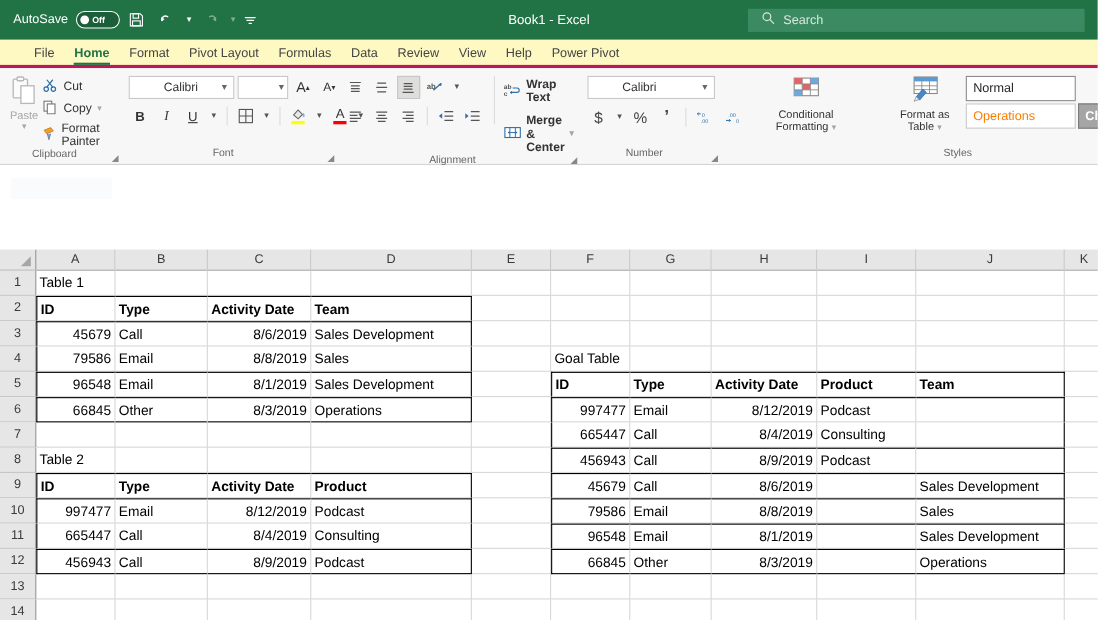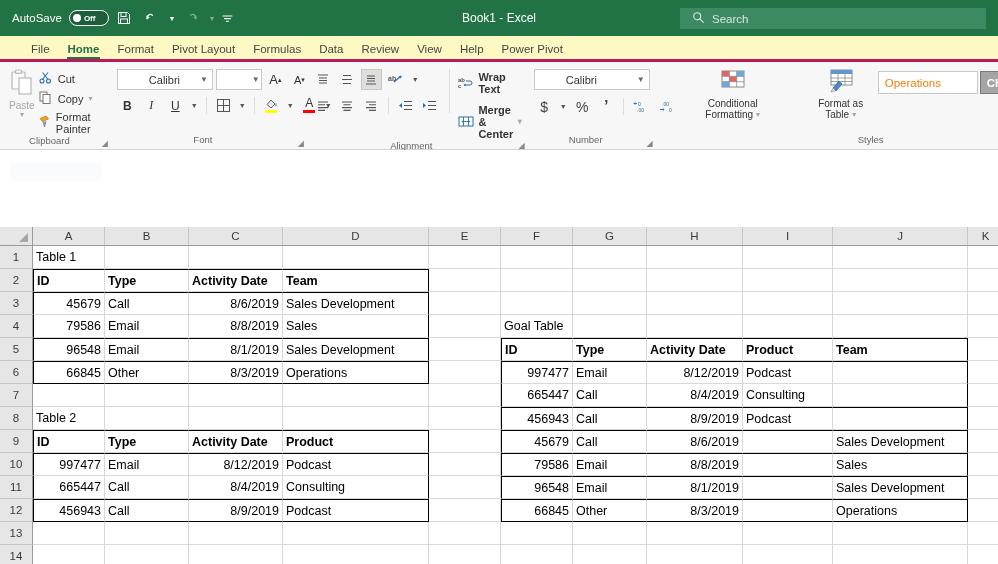--- a/index.html
+++ b/index.html
@@ -492,20 +492,21 @@
             </svg>
         </span>
         <span>Format as</span>
         <span style="display:flex;align-items:center;gap:3px;">
           <span>Table</span>
           <span class="caret">▾</span>
         </span>
       </div>
       <div style="display:flex;flex-direction:column;gap:2px;padding-top:1px;">
         <div style="display:flex;gap:2px;">
+          <div class="style-cell sel" style="background:#FFFFFF;color:#262626;">Normal</div>
         </div>
         <div style="display:flex;gap:2px;">
           <div class="style-cell" style="background:#FFFFFF;color:#FA7D00;">Operations</div>
           <div class="style-cell" style="background:#A5A5A5;color:#FFFFFF;font-weight:bold;border:1.6px solid #7a7a7a;">Check Cell</div>
         </div>
       </div>
     </div>
     <div class="group-label" style="padding-right:0;text-align:center;width:100%;">
       <span>Styles</span>
     </div>

